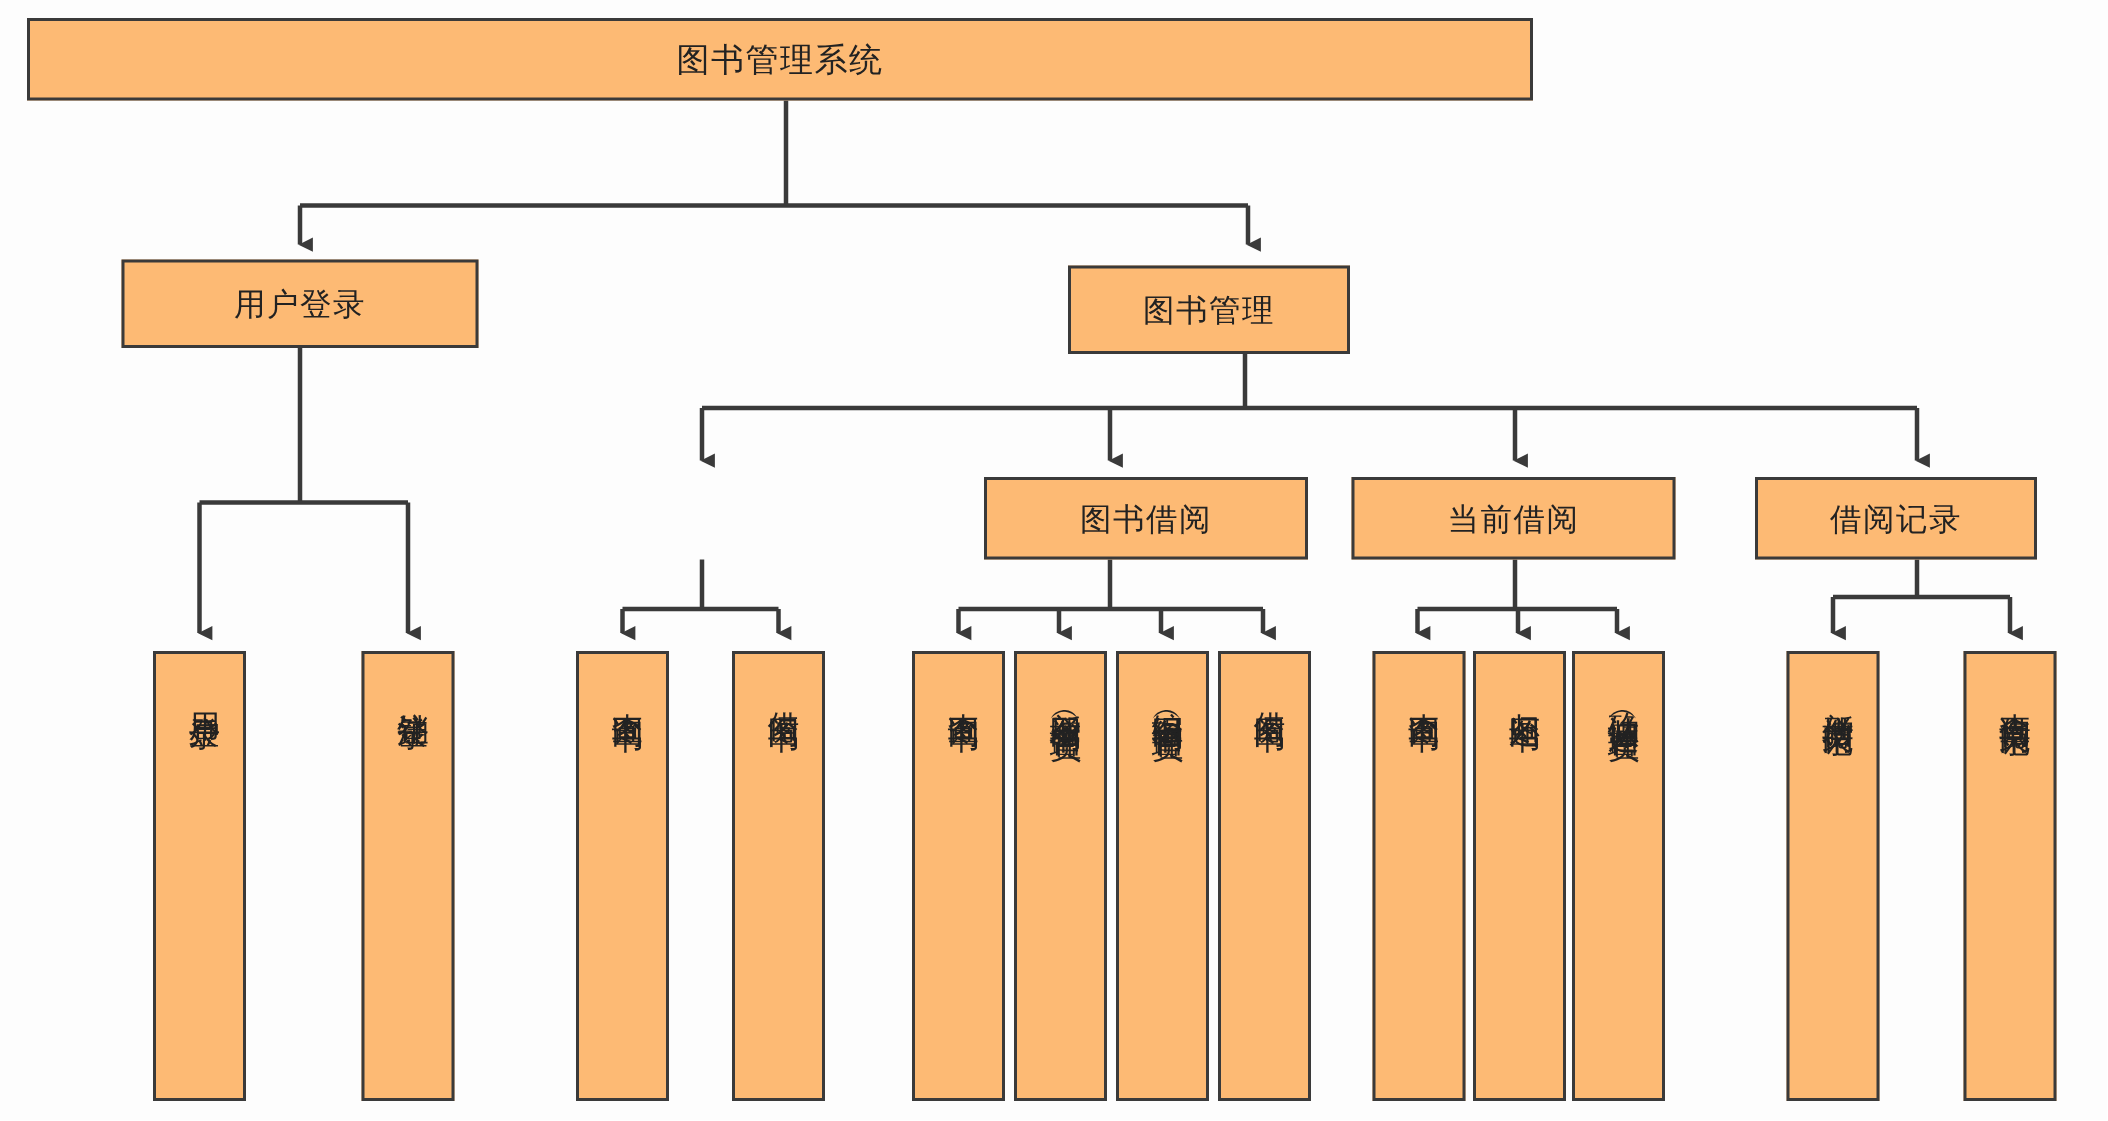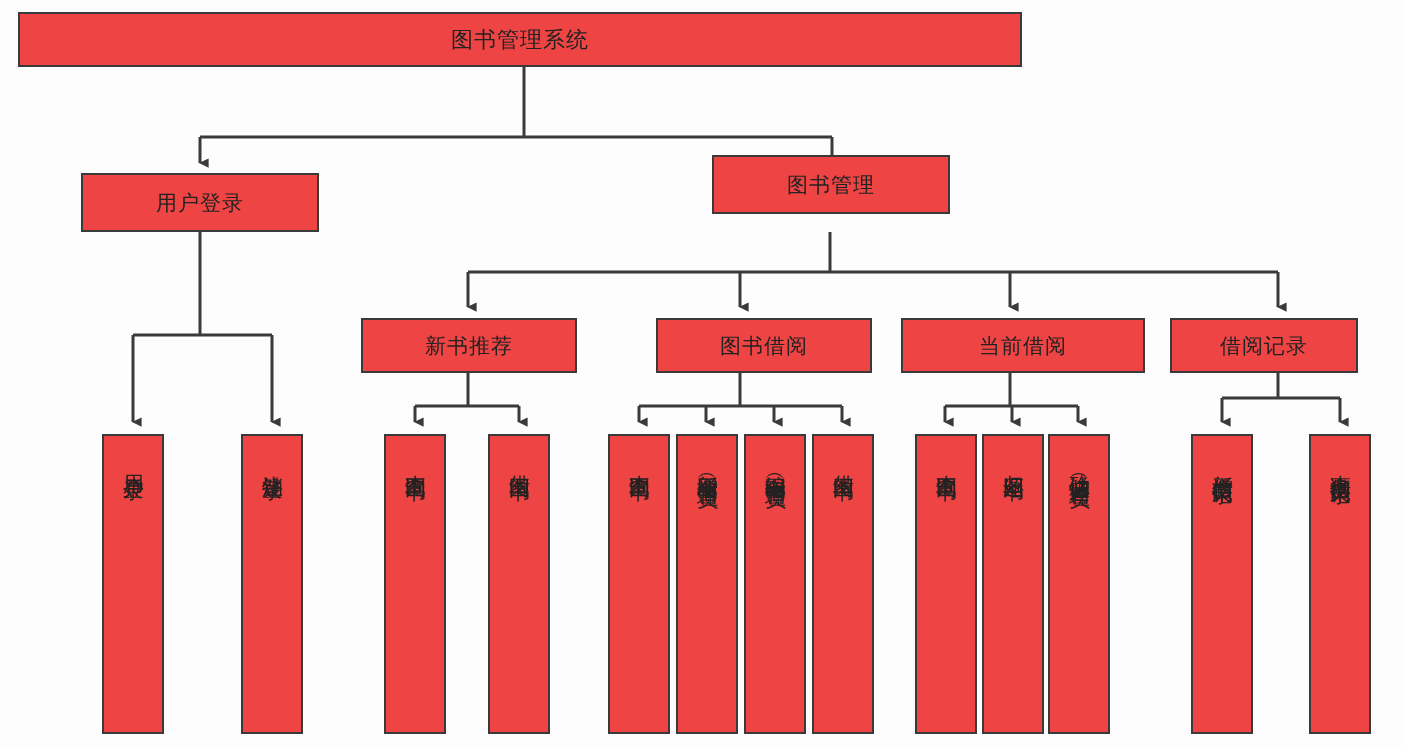--- a/index.html
+++ b/index.html
@@ -21,25 +21,26 @@
     position: absolute;
     top: 0;
     left: 0;
     width: 1405px;
     height: 747px;
   }
   .node-box {
     position: absolute;
     box-sizing: border-box;
     border: 2.5px solid #3a3a3a;
-    background: #ef4444;
+    background: #fdba74;
     display: flex;
     align-items: center;
     justify-content: center;
     color: #222222;
+    font-family: Liberation Mono, monospace;
   }
   .node-box.horiz {
     font-size: 21px;
     letter-spacing: 1px;
   }
   .node-box.horiz.root {
     font-size: 22px;
   }
   .node-box.vert {
     writing-mode: vertical-rl;
@@ -122,31 +123,28 @@
     </g>
   </svg>
 
   <div class="node-box horiz root" style="left:18px; top:12px; width:1004px; height:55px;">
     <span class="node-label">图书管理系统</span>
   </div>
 
   <div class="node-box horiz" style="left:81px; top:173px; width:238px; height:59px;">
     <span class="node-label">用户登录</span>
   </div>
-  <div class="node-box horiz" style="left:712px; top:155px; width:238px; height:59px;text-align:right;">
+  <div class="node-box horiz" style="left:712px; top:177px; width:188px; height:59px;text-align:right;">
     <span class="node-label">图书管理</span>
   </div>
 
-  <div class="node-box horiz" style="left:361px; top:318px; width:216px; height:55px;">
-    <span class="node-label">新书推荐</span>
-  </div>
   <div class="node-box horiz" style="left:632px; top:318px; width:216px; height:55px;margin-left:24px;">
     <span class="node-label">图书借阅</span>
   </div>
-  <div class="node-box horiz" style="left:901px; top:318px; width:244px; height:55px;">
+  <div class="node-box horiz" style="left:901px; top:318px; width:216px; height:55px;">
     <span class="node-label">当前借阅</span>
   </div>
   <div class="node-box horiz" style="left:1170px; top:318px; width:188px; height:55px;text-align:right;">
     <span class="node-label">借阅记录</span>
   </div>
 
   <div class="node-box vert" style="left:102px; top:434px; width:62px; height:300px;">
     <span class="node-label">用户登录</span>
   </div>
   <div class="node-box vert" style="left:241px; top:434px; width:62px; height:300px;">

